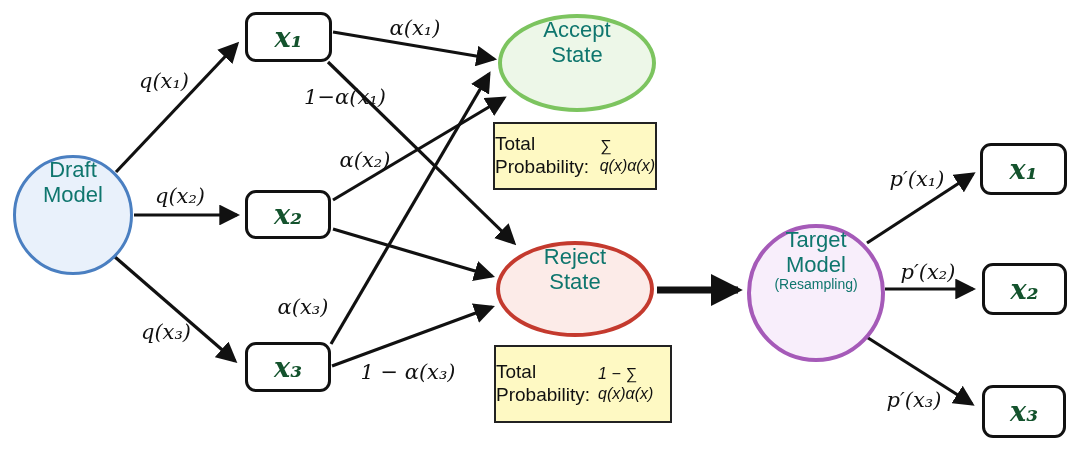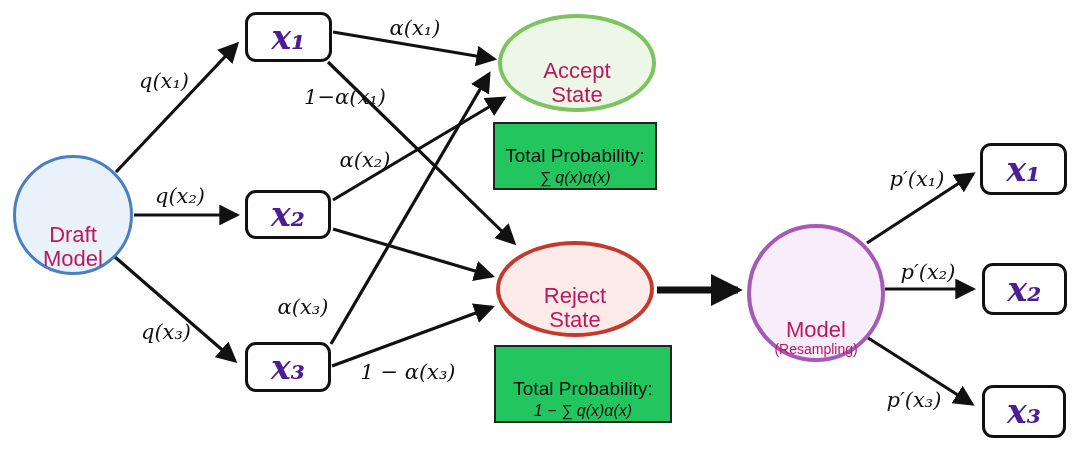--- a/index.html
+++ b/index.html
@@ -1,37 +1,37 @@
 <!DOCTYPE html>
 <html><head>
 <meta charset="utf-8">
 <style>
   html,body{margin:0;padding:0;background:#ffffff;}
   .canvas{
     position:relative;width:1080px;height:458px;background:#ffffff;
     font-family:"Liberation Sans", sans-serif;overflow:hidden;
   }
   svg.edges{position:absolute;left:0;top:0;width:1080px;height:458px;}
-  .node{position:absolute;display:flex;align-items:flex-end;justify-content:center;
-    text-align:center;box-sizing:border-box;background:#fff;color:#be185d;}
+  .node{position:absolute;display:flex;align-items:flex-start;justify-content:center;
+    text-align:center;box-sizing:border-box;background:#fff;color:#0f766e;}
   .circle{border-radius:50%;}
   .ellipse{border-radius:50%;}
   .draft{left:13px;top:155px;width:120px;height:120px;border:3px solid #4a7fc1;background:#e9f1fb;}
   .accept{left:498px;top:14px;width:158px;height:98px;border:4px solid #7cc45f;background:#edf7e8;}
   .reject{left:496px;top:241px;width:158px;height:96px;border:4px solid #c43a2e;background:#fcebe8;}
   .target{left:747px;top:224px;width:138px;height:138px;border:4px solid #a55ab8;background:#f8eefb;}
   .node .ln{display:block;font-size:22px;line-height:1.12;font-weight:500;}
   .node .ln.small{font-size:14px;font-weight:400;}
   .tokenbox{position:absolute;box-sizing:border-box;border:3.5px solid #111;border-radius:11px;
     background:#fff;display:flex;align-items:center;justify-content:center;}
-  .token{font-family:"DejaVu Serif", serif;font-style:italic;font-weight:bold;font-size:33px;color:#4c1d95;}
+  .token{font-family:"DejaVu Serif", serif;font-style:italic;font-weight:bold;font-size:27px;color:#14532d;}
   .mlabel{position:absolute;transform:translate(-50%,-50%);white-space:nowrap;
     font-family:"DejaVu Serif", serif;font-style:italic;font-size:21px;color:#111;}
-  .infobox{position:absolute;box-sizing:border-box;border:2px solid #222;background:#22c55e;
-    display:flex;flex-direction:column;align-items:center;justify-content:flex-end;}
+  .infobox{position:absolute;box-sizing:border-box;border:2px solid #222;background:#fef9c3;
+    display:flex;flex-direction:row;align-items:center;justify-content:flex-start;}
   .infobox .title{font-size:19px;color:#111;line-height:1.2;}
   .infobox .formula{font-family:Liberation Sans, sans-serif;font-style:italic;font-size:16px;color:#111;line-height:1.25;}
 </style>
 </head>
 <body>
 
 <div class="canvas">
 
   <svg class="edges" viewBox="0 0 1080 458">
     <defs>
@@ -93,20 +93,21 @@
     <span class="title">Total Probability:</span>
     <span class="formula">∑ q(x)α(x)</span>
   </div>
   <div class="infobox" style="left:494px;top:345px;width:178px;height:78px;">
     <span class="title">Total Probability:</span>
     <span class="formula">1 − ∑ q(x)α(x)</span>
   </div>
 
   <div class="node circle target">
     <div>
+      <span class="ln">Target</span>
       <span class="ln">Model</span>
       <span class="ln small">(Resampling)</span>
     </div>
   </div>
 
   <div class="tokenbox" style="left:980px;top:143px;width:87px;height:52px;">
     <span class="token">x₁</span>
   </div>
   <div class="tokenbox" style="left:982px;top:263px;width:85px;height:52px;">
     <span class="token">x₂</span>

